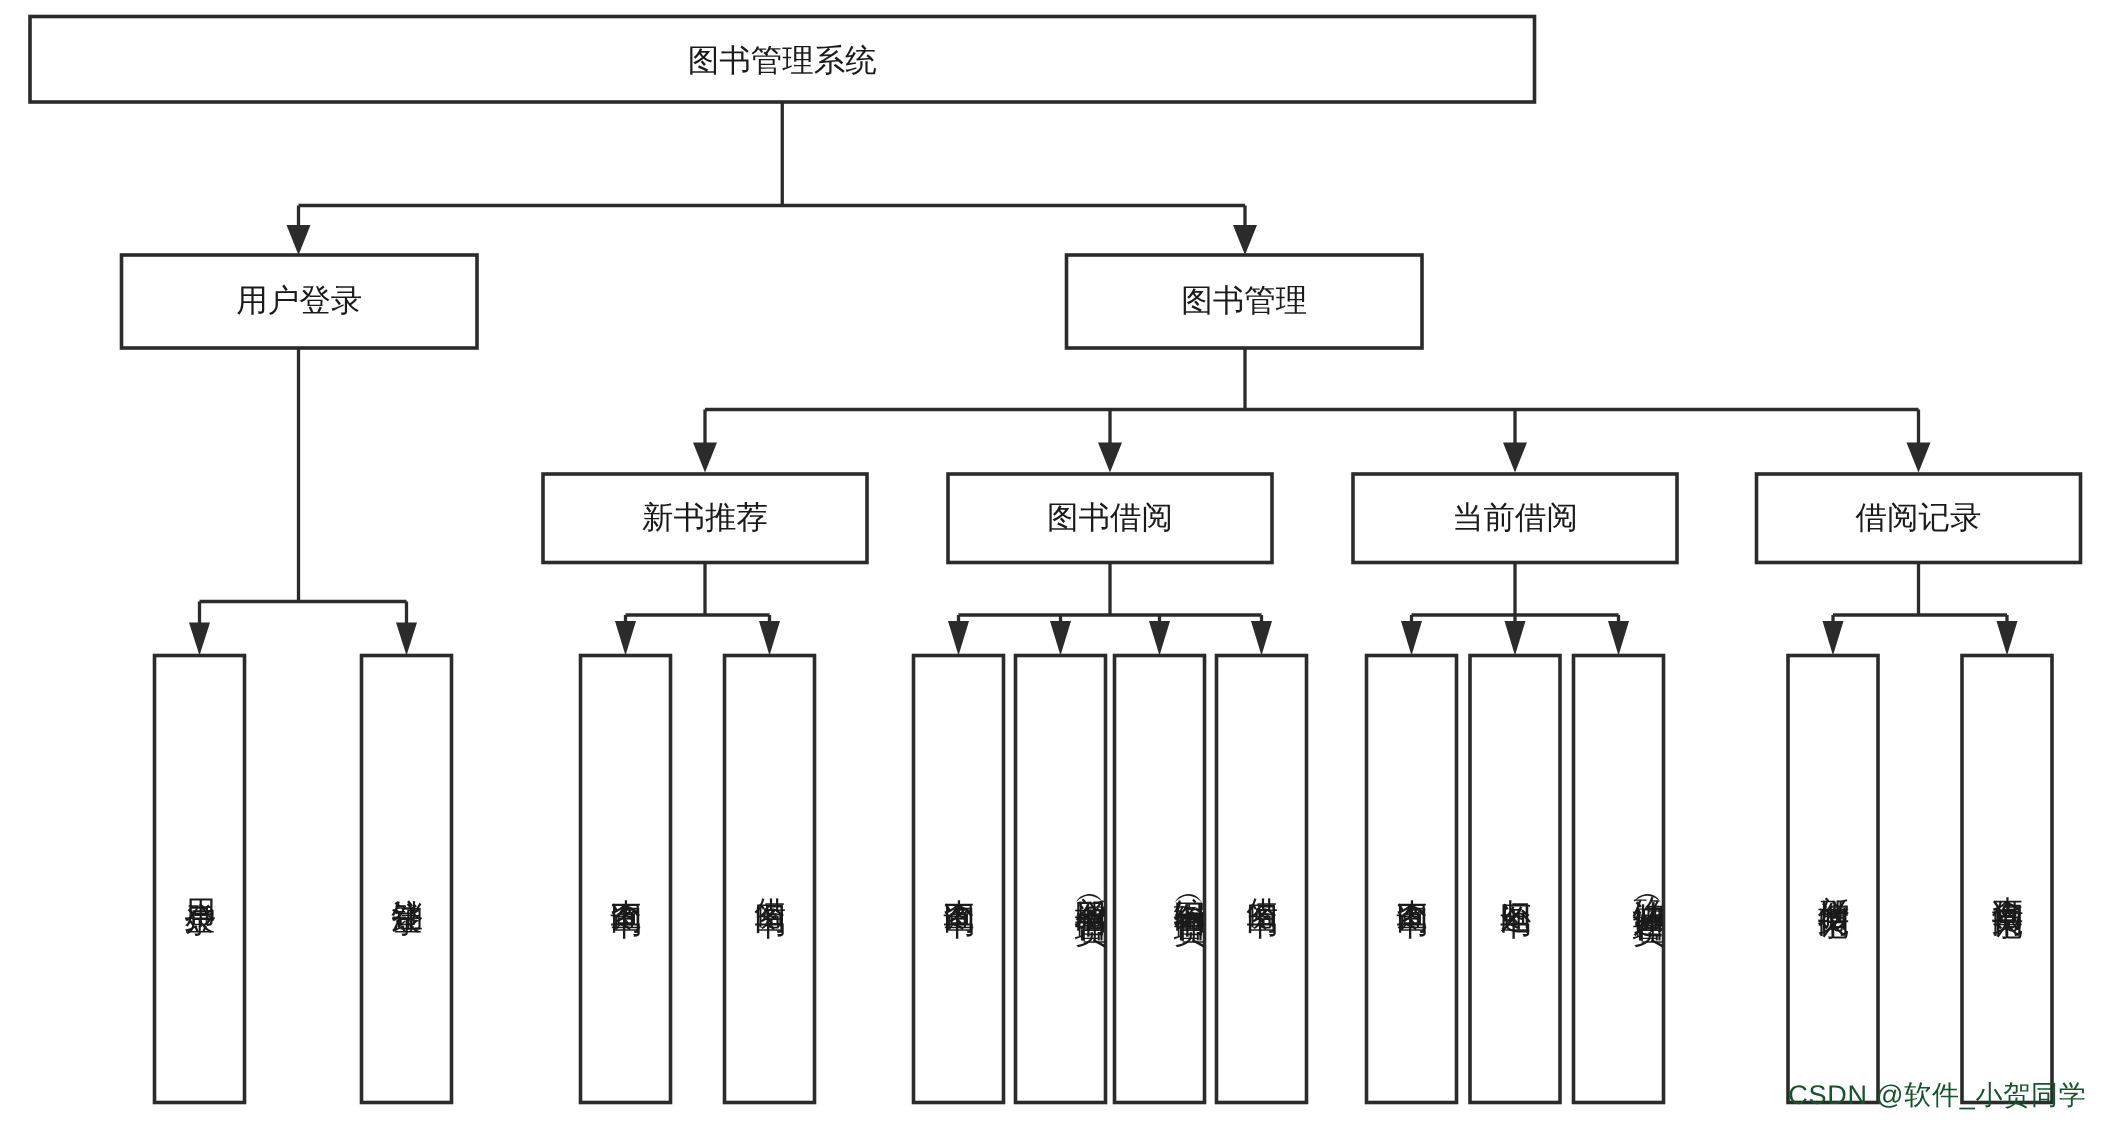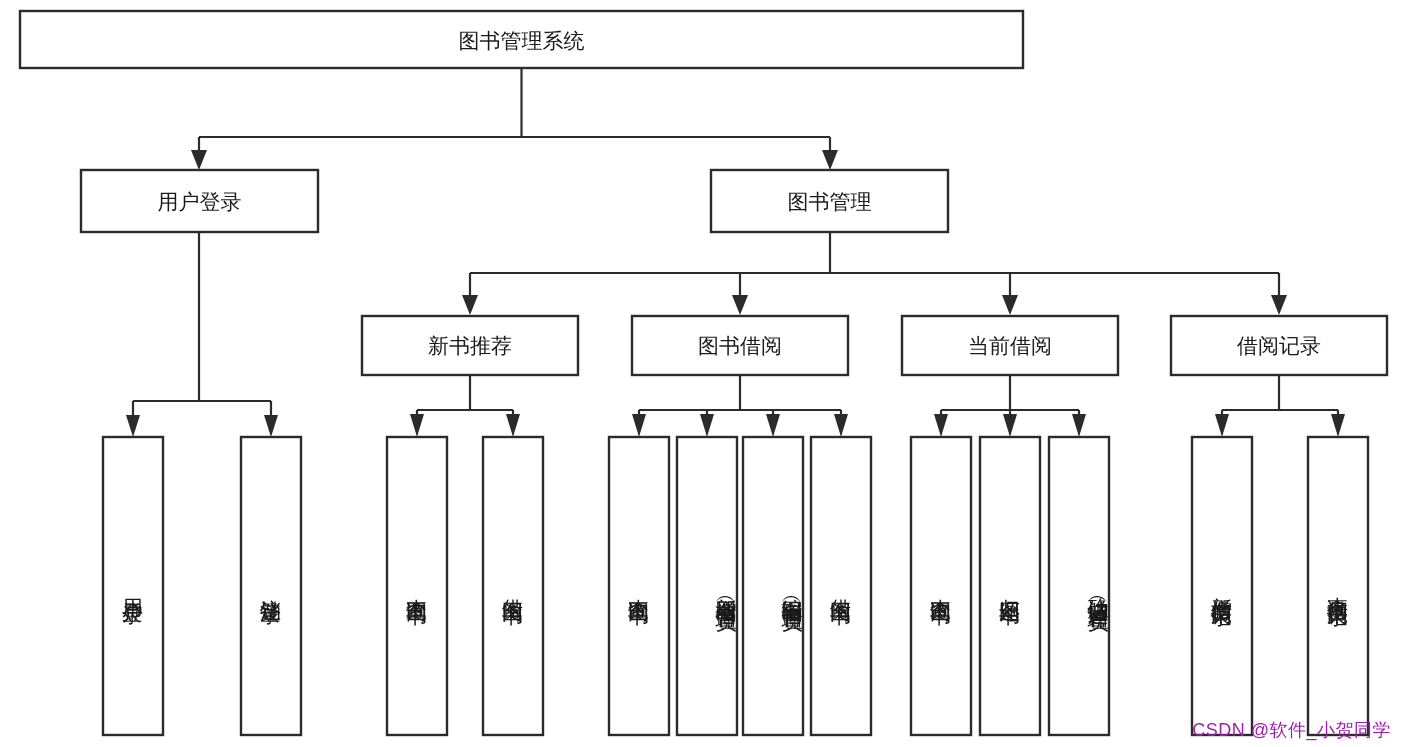--- a/index.html
+++ b/index.html
@@ -60,21 +60,21 @@
     white-space: nowrap;
     text-align: center;
     pointer-events: none;
   }
   .watermark {
     position: absolute;
     right: 14px;
     bottom: 5px;
     font-family: "Liberation Sans", "DejaVu Sans", sans-serif;
     font-size: 18px;
-    color: #a21caf;
+    color: #14532d;
     letter-spacing: 0.5px;
     white-space: nowrap;
   }
 </style>
 </head>
 <body>
 
 <div id="diagram-root">
 
   <svg class="diagram-canvas" viewBox="0 0 1405 747">

